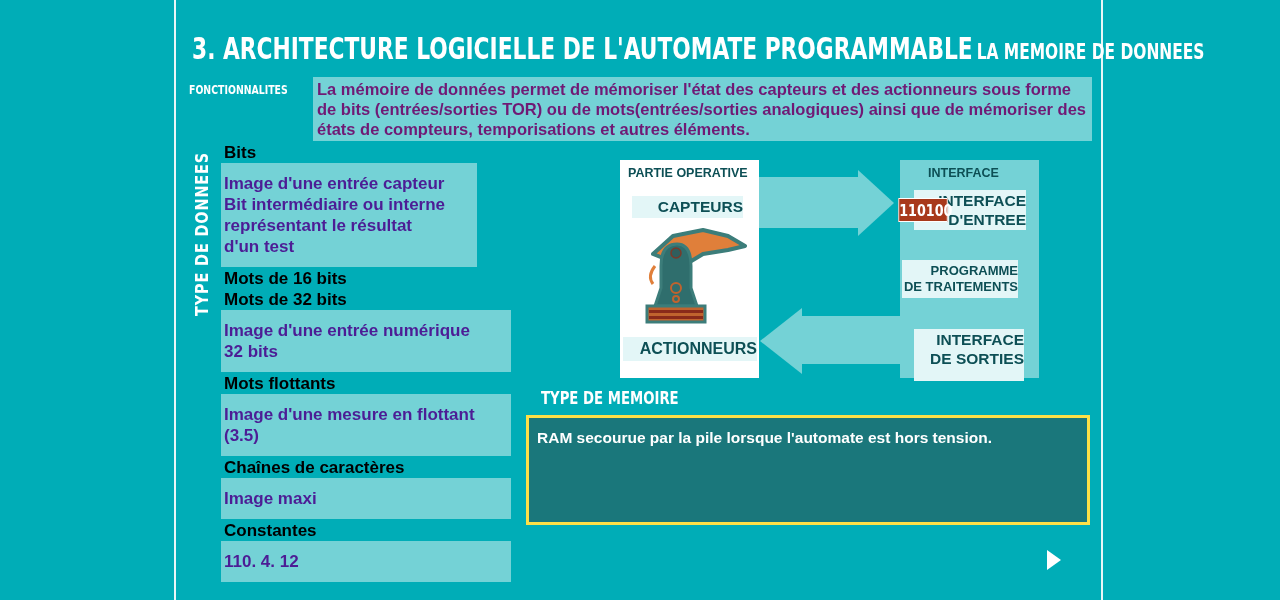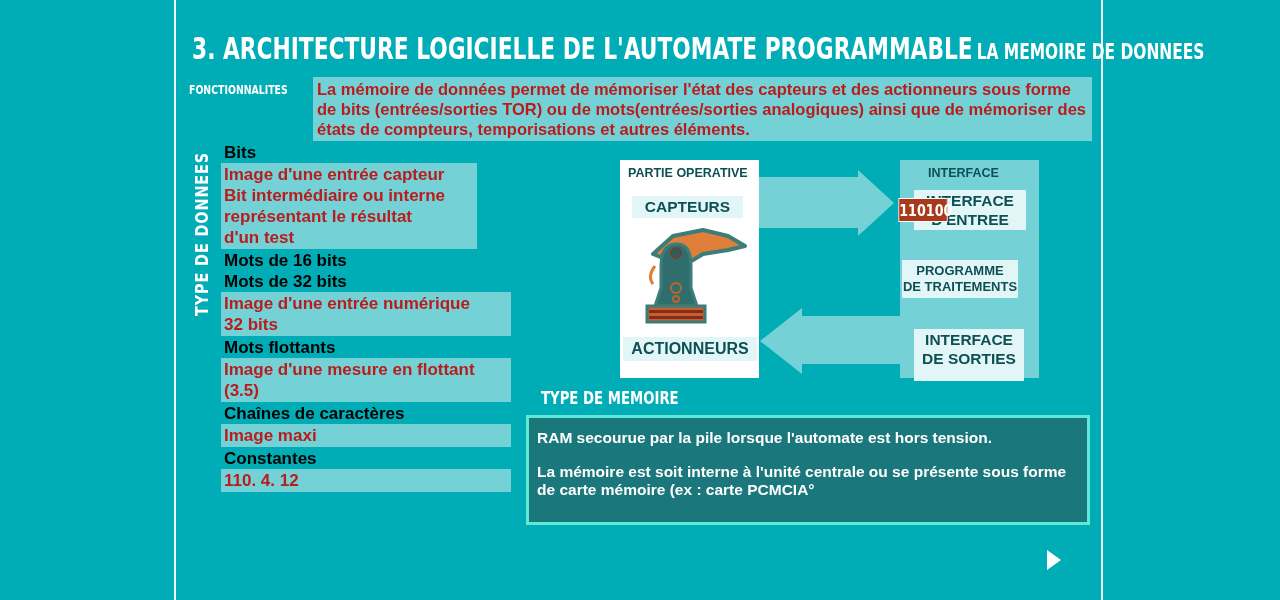--- a/index.html
+++ b/index.html
@@ -2,39 +2,39 @@
 <html><head>
 <meta charset="utf-8">
 <style>
   html,body{margin:0;padding:0;}
   body{width:1280px;height:600px;background:#00adb7;position:relative;overflow:hidden;font-family:"Liberation Sans",sans-serif;}
   .frame{position:absolute;left:174px;top:0;width:929px;height:600px;border-left:2px solid #e8f6f7;border-right:2px solid #e8f6f7;box-sizing:border-box;}
   .title{position:absolute;left:192px;top:30px;color:#fff;font-family:"DejaVu Sans Condensed","DejaVu Sans",sans-serif;font-weight:bold;white-space:nowrap;letter-spacing:0px;transform:scaleX(0.78);transform-origin:left top;}
   .title .main{font-size:31px;}
   .title .sub{font-size:22px;}
   .fonc-label{position:absolute;left:189px;top:82px;color:#fff;font-family:"DejaVu Sans",sans-serif;font-weight:bold;font-size:13px;transform:scaleX(0.72);transform-origin:left top;white-space:nowrap;}
-  .fonc-box{position:absolute;left:313px;top:77px;width:779px;height:64px;background:#74d2d6;color:#b91c1c;font-size:16.5px;font-weight:bold;line-height:20px;padding:2px 4px;box-sizing:border-box;}
+  .fonc-box{position:absolute;left:313px;top:77px;width:779px;height:64px;background:#74d2d6;color:#701a75;font-size:16.5px;font-weight:bold;line-height:20px;padding:2px 4px;box-sizing:border-box;}
   .vlabel{position:absolute;left:192px;top:316px;transform:rotate(-90deg);transform-origin:left top;color:#fff;font-family:"DejaVu Sans",sans-serif;font-weight:bold;font-size:17px;white-space:nowrap;letter-spacing:1px;}
   .vlabel span{display:inline-block;transform:scaleX(0.85);transform-origin:left;}
   .types{position:absolute;left:221px;top:142px;width:290px;}
   .type-h{color:#000000;font-weight:bold;font-size:17px;line-height:21px;padding-left:3px;}
-  .type-b{background:#74d2d6;color:#b91c1c;font-weight:bold;font-size:17px;line-height:21px;padding:1px 3px;margin-bottom:1px;}
+  .type-b{background:#74d2d6;color:#4c1d95;font-weight:bold;font-size:17px;line-height:21px;padding:10px 3px;margin-bottom:1px;}
   .diagram{position:absolute;left:620px;top:160px;width:420px;height:218px;}
   .po-box{position:absolute;left:0;top:0;width:139px;height:218px;background:#ffffff;}
   .auto-box{position:absolute;left:280px;top:0;width:139px;height:218px;background:#74d2d6;}
   .lbl-small{position:absolute;color:#0d4f55;font-weight:bold;font-size:12.5px;white-space:nowrap;}
-  .white-lbl{position:absolute;background:#e3f6f7;color:#0d4f55;font-weight:bold;text-align:center;line-height:18px;}
+  .white-lbl{position:absolute;background:#e3f6f7;color:#0d4f55;font-weight:bold;text-align:right;line-height:18px;}
   .arrow-right{position:absolute;left:139px;top:17px;width:99px;height:51px;background:#74d2d6;}
   .arrow-right-head{position:absolute;left:238px;top:10px;width:0;height:0;border-top:33px solid transparent;border-bottom:33px solid transparent;border-left:36px solid #74d2d6;}
   .arrow-left{position:absolute;left:182px;top:156px;width:98px;height:48px;background:#74d2d6;}
   .arrow-left-head{position:absolute;left:140px;top:148px;width:0;height:0;border-top:33px solid transparent;border-bottom:33px solid transparent;border-right:42px solid #74d2d6;}
   .bits-badge{position:absolute;left:274px;top:38px;width:58px;height:24px;background:#a8391b;color:#fff;font-family:"DejaVu Sans",sans-serif;font-weight:bold;font-size:15px;line-height:24px;text-align:center;transform:scaleX(0.85);border:1px solid #fff;box-sizing:border-box;}
   .robot{position:absolute;left:13px;top:66px;width:120px;height:104px;}
   .mem-label{position:absolute;left:541px;top:388px;color:#fff;font-family:"DejaVu Sans",sans-serif;font-weight:bold;font-size:17px;white-space:nowrap;transform:scaleX(0.78);transform-origin:left top;}
-  .mem-box{position:absolute;left:526px;top:415px;width:564px;height:110px;background:#1a777b;border:3px solid #5eead4;box-sizing:border-box;color:#fff;font-weight:bold;font-size:15.5px;line-height:18px;padding:11px 8px;}
+  .mem-box{position:absolute;left:526px;top:415px;width:564px;height:110px;background:#1a777b;border:3px solid #fde047;box-sizing:border-box;color:#fff;font-weight:bold;font-size:15.5px;line-height:18px;padding:11px 8px;}
   .mem-box p{margin:0;}
   .mem-box p + p{margin-top:16px;}
   .next-btn{position:absolute;left:1047px;top:550px;width:0;height:0;border-top:10px solid transparent;border-bottom:10px solid transparent;border-left:14px solid #fff;cursor:pointer;}
 </style>
 </head>
 <body>
 
 <div class="frame"></div>
 
 <div class="title">
@@ -98,16 +98,15 @@
     <div class="white-lbl" style="left:14px;top:169px;width:110px;height:52px;font-size:15.5px;white-space:pre-line;line-height:19px;padding-top:1px;box-sizing:border-box;">INTERFACE
 DE SORTIES</div>
   </div>
 
   <div class="bits-badge">110100</div>
 </div>
 
 <div class="mem-label">TYPE DE MEMOIRE</div>
 <div class="mem-box">
   <p>RAM secourue par la pile lorsque l'automate est hors tension.</p>
-  <p>La mémoire est soit interne à l'unité centrale ou se présente sous forme de carte mémoire (ex : carte PCMCIA°</p>
 </div>
 
 <div class="next-btn"></div>
 
 </body></html>

